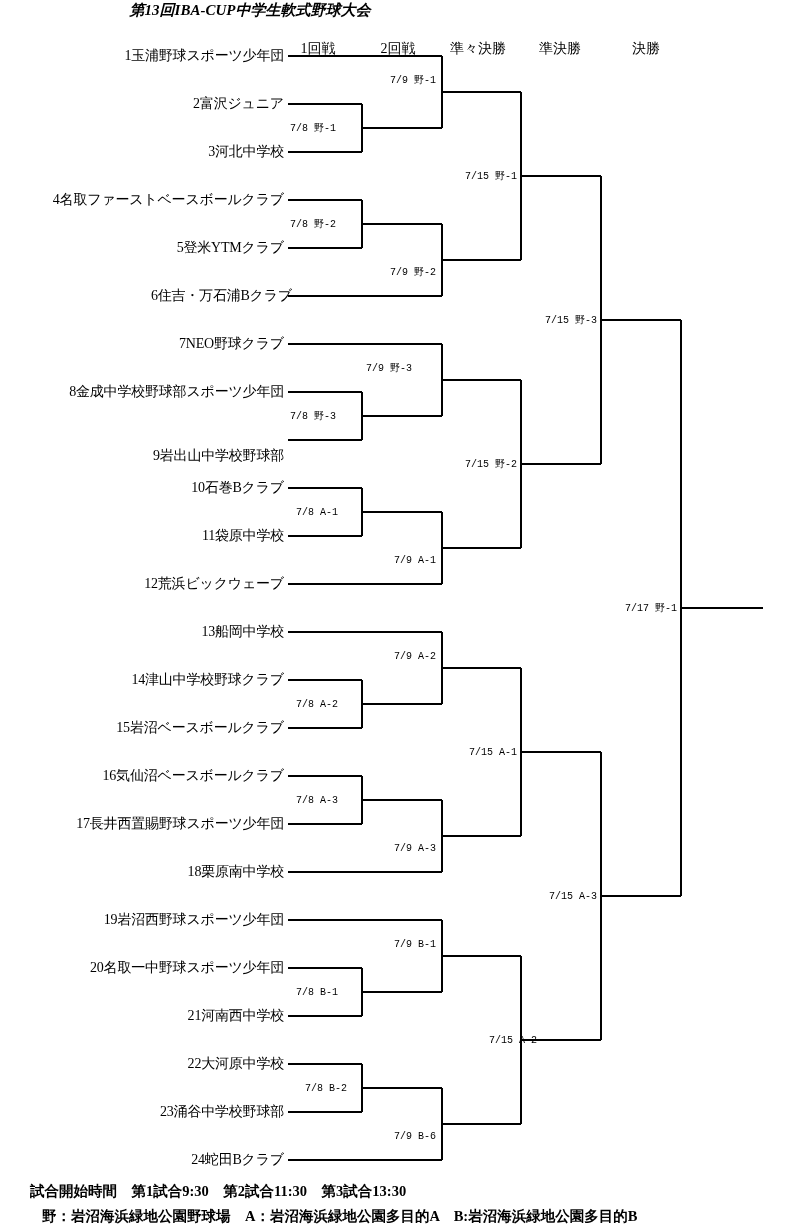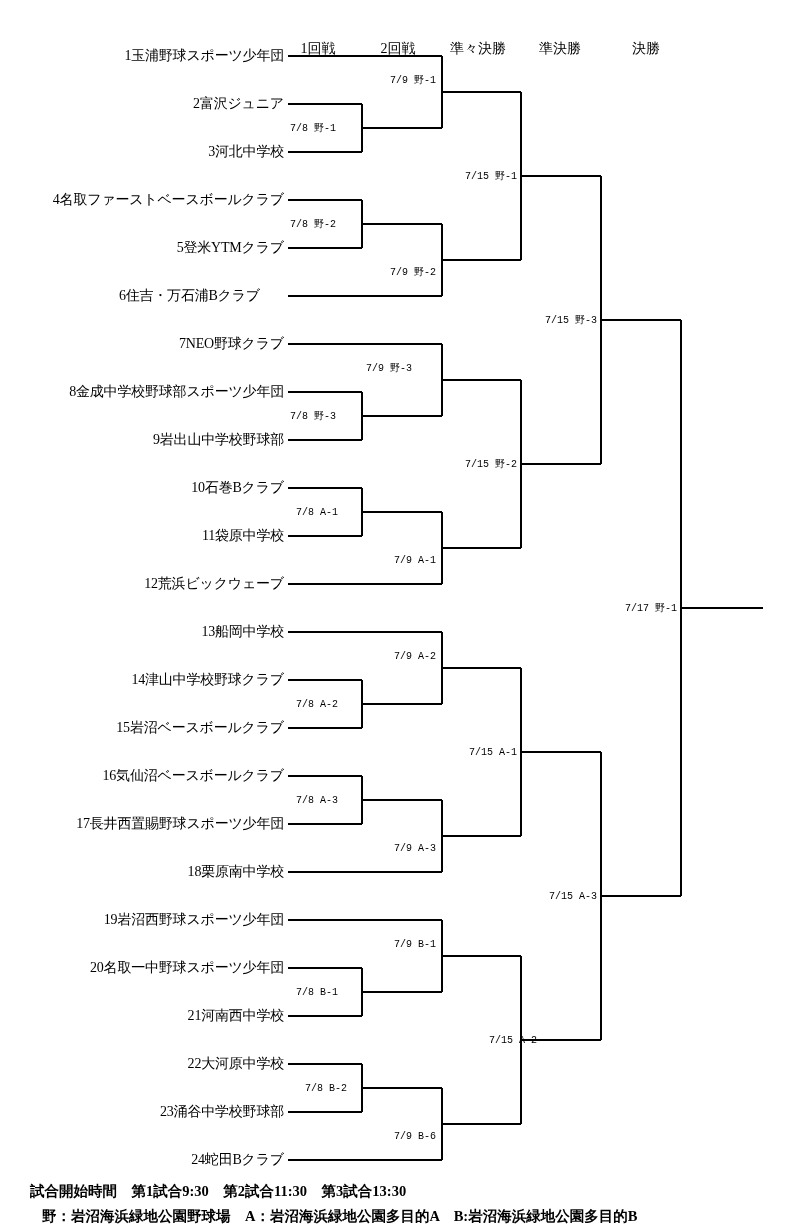--- a/index.html
+++ b/index.html
@@ -77,38 +77,39 @@
     stroke: #000000;
     stroke-width: 1.4;
     shape-rendering: crispEdges;
   }
 </style>
 </head>
 <body>
 
 <div id="tournament-root">
 
+  <div class="title">第13回IBA-CUP中学生軟式野球大会</div>
 
   <div id="round-headers">
       <div class="round-header" style="left: 318px; top: 40px;">1回戦</div>
       <div class="round-header" style="left: 398px; top: 40px;">2回戦</div>
       <div class="round-header" style="left: 478px; top: 40px;">準々決勝</div>
       <div class="round-header" style="left: 560px; top: 40px;">準決勝</div>
       <div class="round-header" style="left: 646px; top: 40px;">決勝</div>
     </div>
   <div id="team-labels">
       <div class="team-label" style="right: 508px; top: 56px;">1玉浦野球スポーツ少年団</div>
       <div class="team-label" style="right: 508px; top: 104px;">2富沢ジュニア</div>
       <div class="team-label" style="right: 508px; top: 152px;">3河北中学校</div>
       <div class="team-label" style="right: 508px; top: 200px;">4名取ファーストベースボールクラブ</div>
       <div class="team-label" style="right: 508px; top: 248px;">5登米YTMクラブ</div>
-      <div class="team-label" style="right: 532px; top: 296px;">6住吉・万石浦Bクラブ</div>
+      <div class="team-label" style="right: 500px; top: 296px;">6住吉・万石浦Bクラブ</div>
       <div class="team-label" style="right: 508px; top: 344px;">7NEO野球クラブ</div>
       <div class="team-label" style="right: 508px; top: 392px;">8金成中学校野球部スポーツ少年団</div>
-      <div class="team-label" style="right: 508px; top: 440px;">9岩出山中学校野球部</div>
+      <div class="team-label" style="right: 508px; top: 456px;">9岩出山中学校野球部</div>
       <div class="team-label" style="right: 508px; top: 488px;">10石巻Bクラブ</div>
       <div class="team-label" style="right: 508px; top: 536px; margin-left: 42px;">11袋原中学校</div>
       <div class="team-label" style="right: 508px; top: 584px;">12荒浜ビックウェーブ</div>
       <div class="team-label" style="right: 508px; top: 632px;">13船岡中学校</div>
       <div class="team-label" style="right: 508px; top: 680px;">14津山中学校野球クラブ</div>
       <div class="team-label" style="right: 508px; top: 728px;">15岩沼ベースボールクラブ</div>
       <div class="team-label" style="right: 508px; top: 776px;">16気仙沼ベースボールクラブ</div>
       <div class="team-label" style="right: 508px; top: 824px;">17長井西置賜野球スポーツ少年団</div>
       <div class="team-label" style="right: 508px; top: 872px;">18栗原南中学校</div>
       <div class="team-label" style="right: 508px; top: 920px;">19岩沼西野球スポーツ少年団</div>

